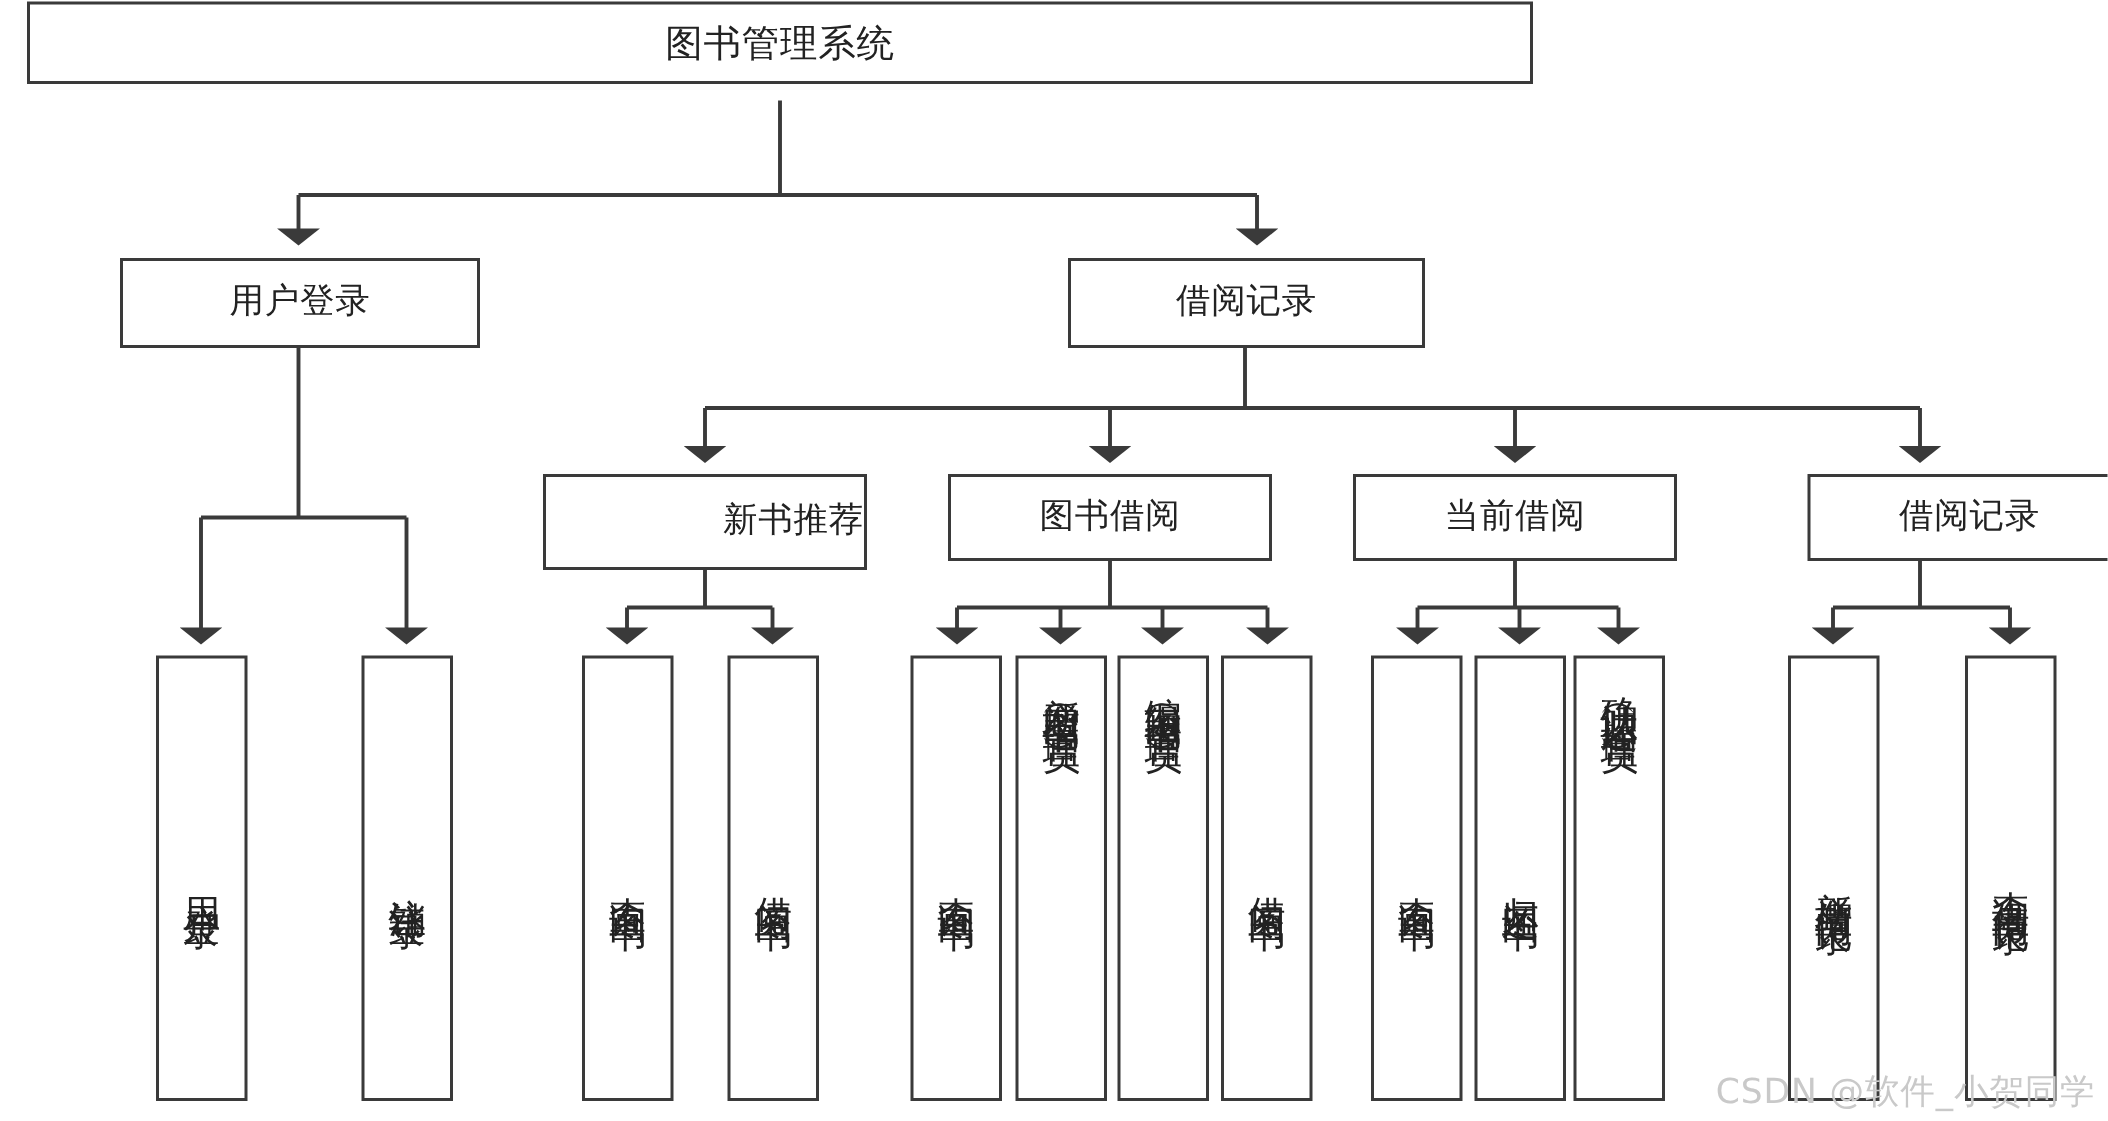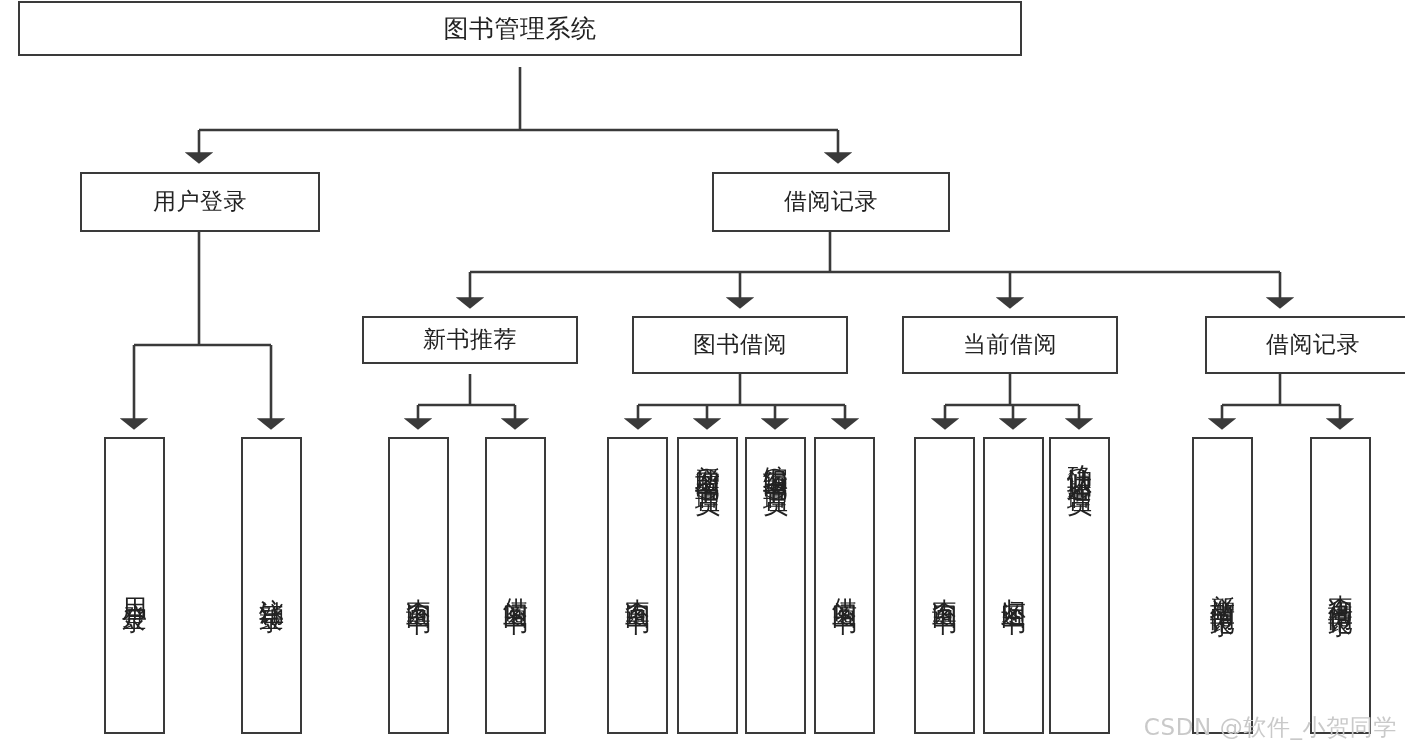--- a/index.html
+++ b/index.html
@@ -120,21 +120,21 @@
     <span class="lbl">图书管理系统</span>
   </div>
 
   <div class="node h" style="left:80px;top:172px;width:240px;height:60px;">
     <span class="lbl">用户登录</span>
   </div>
   <div class="node h" style="left:712px;top:172px;width:238px;height:60px;">
     <span class="lbl">借阅记录</span>
   </div>
 
-  <div class="node h" style="left:362px;top:316px;width:216px;height:48px;">
+  <div class="node h" style="left:362px;top:316px;width:216px;height:64px;justify-content:flex-end;">
     <span class="lbl">新书推荐</span>
   </div>
   <div class="node h" style="left:902px;top:316px;width:216px;height:58px;">
     <span class="lbl">当前借阅</span>
   </div>
   <div class="node h" style="left:632px;top:316px;width:216px;height:58px;">
     <span class="lbl">图书借阅</span>
   </div>
   <div class="node h" style="left:1172px;top:316px;width:216px;height:58px;margin-left:33px;">
     <span class="lbl">借阅记录</span>

